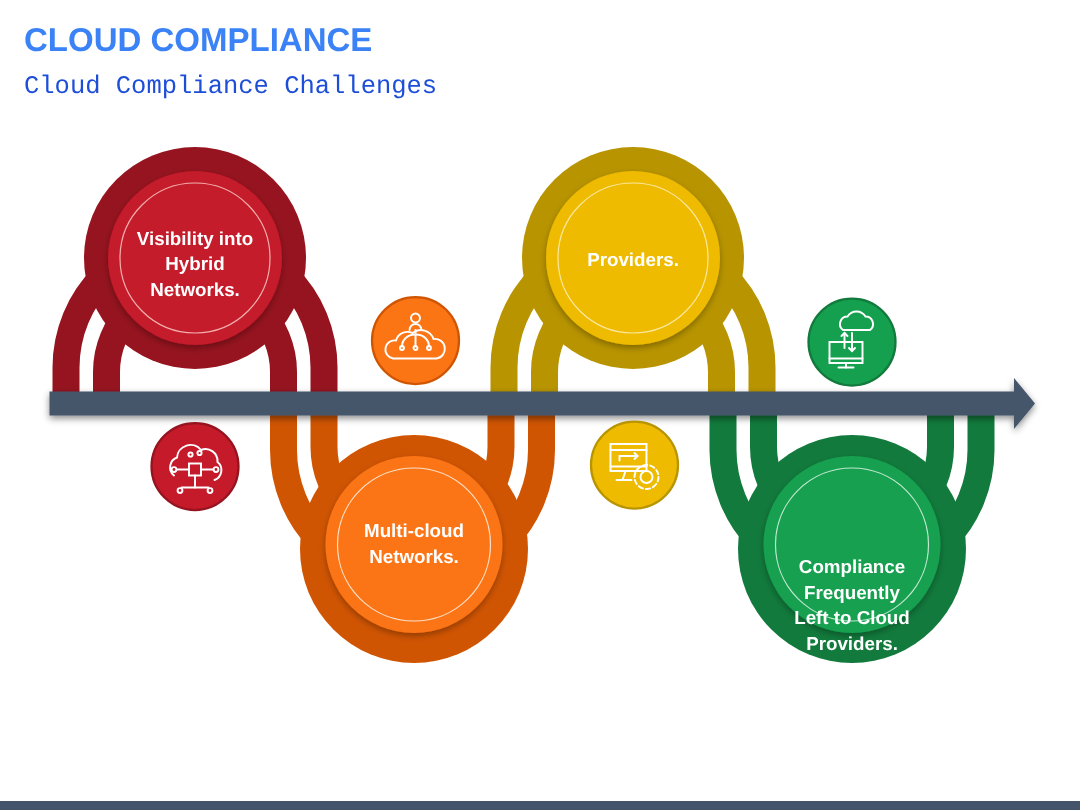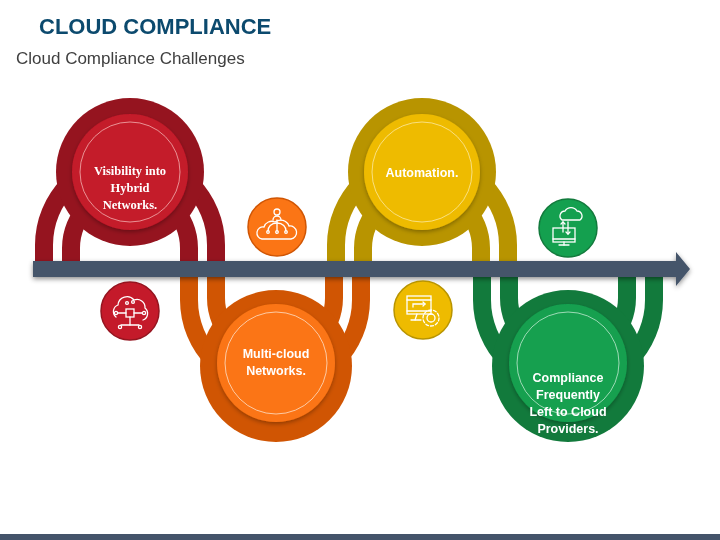--- a/index.html
+++ b/index.html
@@ -1,18 +1,18 @@
 <!DOCTYPE html>
 <html><head>
 <meta charset="utf-8">
 <style>
   html, body { margin: 0; padding: 0; background: #ffffff; }
   body { width: 720px; height: 540px; position: relative; overflow: hidden; font-family: "Liberation Sans", sans-serif; }
-  .title { position: absolute; left: 16px; top: 14px; font-size: 22px; font-weight: bold; color: #0c4a6e; letter-spacing: 0px; font-family: "Liberation Sans", sans-serif; margin-left: 23px; }
-  .subtitle { position: absolute; left: 16px; top: 49px; font-size: 17px; color: #404040; font-family: Liberation Sans, sans-serif; }
+  .title { position: absolute; left: 16px; top: 14px; font-size: 22px; font-weight: bold; color: #3b82f6; letter-spacing: 0px; font-family: "Liberation Sans", sans-serif; }
+  .subtitle { position: absolute; left: 16px; top: 49px; font-size: 17px; color: #1d4ed8; font-family: Liberation Mono, monospace; }
   svg.diagram { position: absolute; left: 0; top: 0; }
   .label { position: absolute; color: #fff; font-size: 12.5px; font-weight: bold; text-align: center; line-height: 17px; display: flex; align-items: center; justify-content: center; font-family: "Liberation Sans", sans-serif; }
   .footer-bar { position: absolute; left: 0; bottom: 0; width: 720px; height: 6px; background: #44546a; }
 </style>
 </head>
 <body>
 
 <div class="title">CLOUD COMPLIANCE</div>
 <div class="subtitle">Cloud Compliance Challenges</div>
 
@@ -121,18 +121,18 @@
       <line x1="0" y1="-6" x2="0" y2="6"></line>
       <path d="M-2,4 L0,6 L2,4"></path>
       <rect x="-15" y="0" width="22" height="14"></rect>
       <line x1="-15" y1="11" x2="7" y2="11"></line>
       <line x1="-4" y1="14" x2="-4" y2="17"></line>
       <line x1="-9" y1="17" x2="1" y2="17"></line>
     </g>
   </g>
 </svg>
 
-<div class="label" style="left:88px; top:161px; width:84px; height:54px;font-family:Liberation Serif, serif;">Visibility into Hybrid Networks.</div>
+<div class="label" style="left:88px; top:149px; width:84px; height:54px;">Visibility into Hybrid Networks.</div>
 <div class="label" style="left:238px; top:341px; width:76px; height:44px;">Multi-cloud Networks.</div>
-<div class="label" style="left:376px; top:162px; width:92px; height:22px;">Automation.</div>
+<div class="label" style="left:376px; top:162px; width:92px; height:22px;">Providers.</div>
 <div class="label" style="left:523px; top:328px; width:90px; height:72px;margin-top:40px;">Compliance Frequently Left to Cloud Providers.</div>
 
 <div class="footer-bar"></div>
 
 </body></html>

